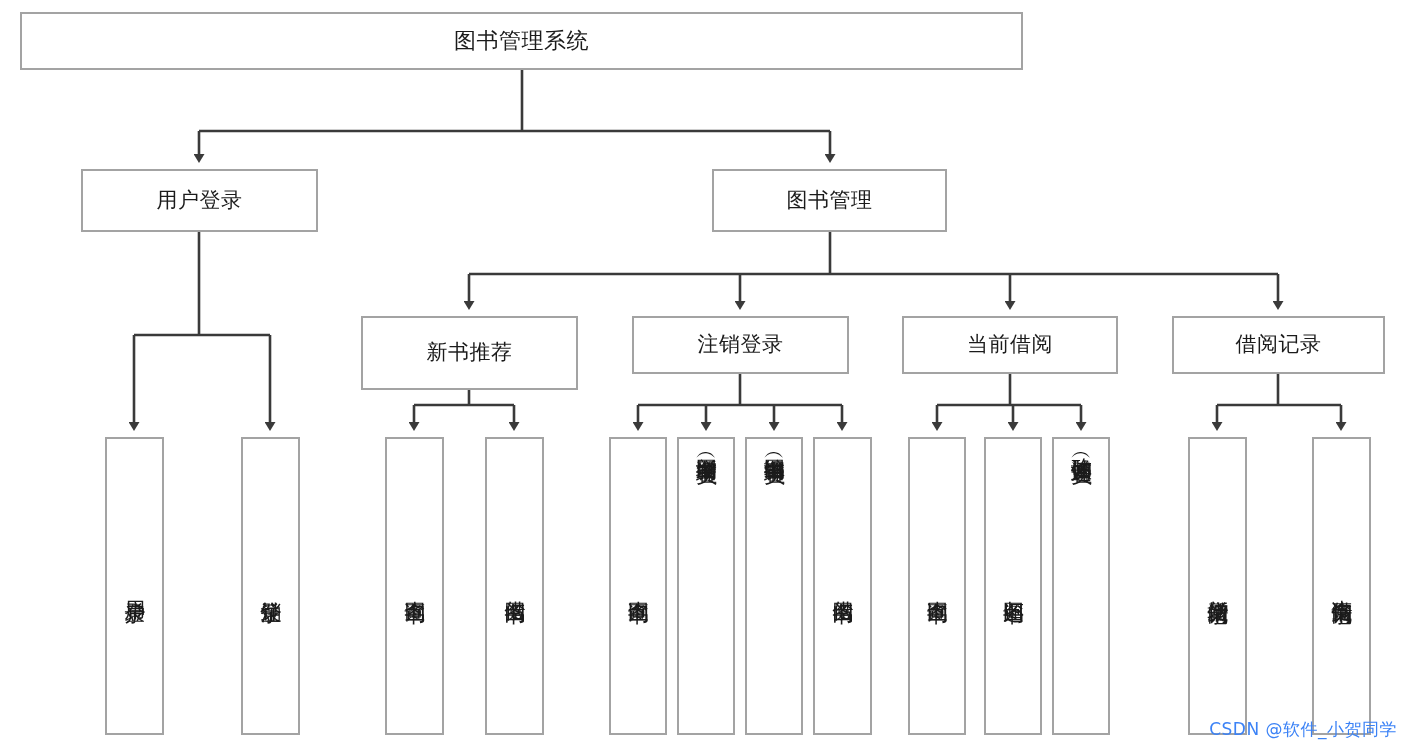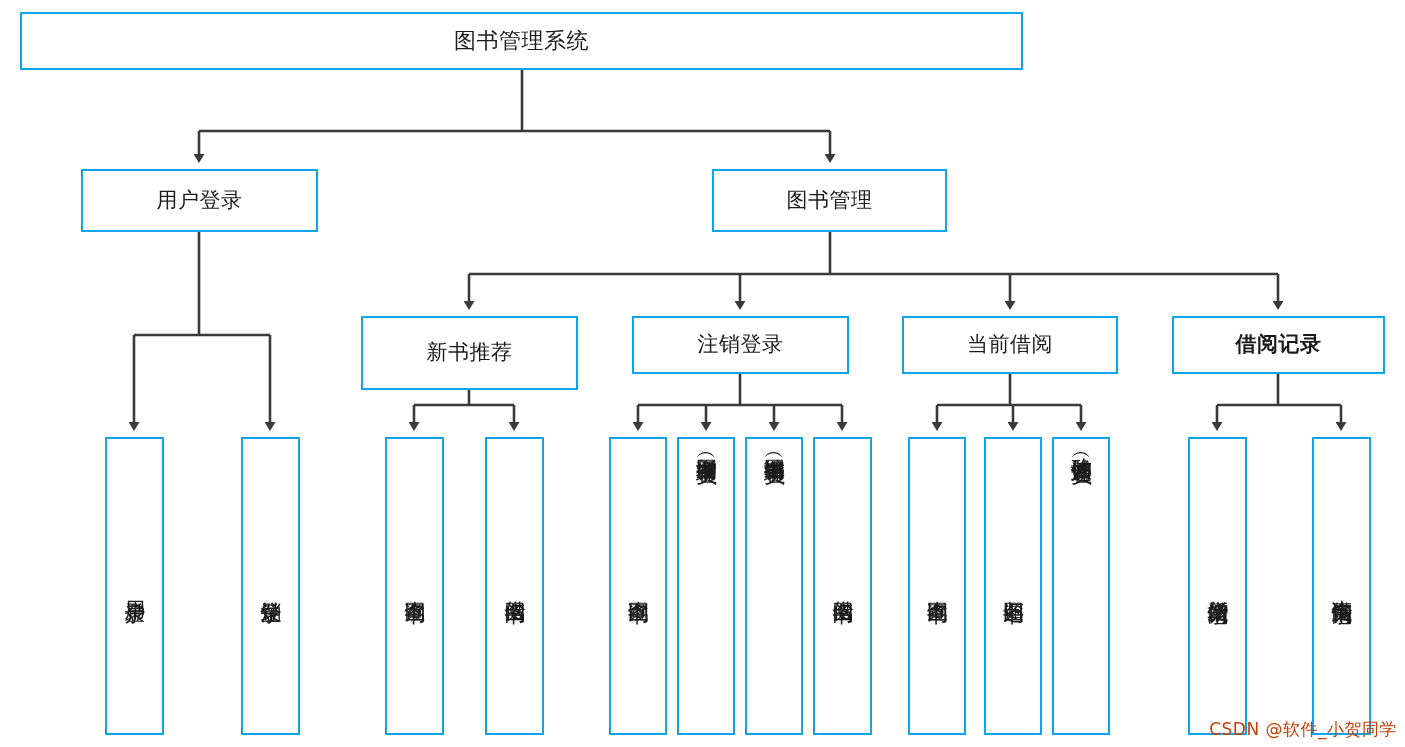--- a/index.html
+++ b/index.html
@@ -20,21 +20,21 @@
   #edges {
     position: absolute;
     left: 0;
     top: 0;
     width: 1405px;
     height: 747px;
   }
   .node {
     position: absolute;
     box-sizing: border-box;
-    border: 2px solid #0ea5e9;
+    border: 2px solid #a3a3a3;
     background: #ffffff;
     color: #1b1b1b;
     display: flex;
     align-items: center;
     justify-content: center;
     text-align: center;
   }
   .node.h {
     font-size: 21px;
     line-height: 1.1;
@@ -66,21 +66,21 @@
   }
   .leafinner.top {
     align-items: flex-start;
     padding-top: 2px;
   }
   #watermark {
     position: absolute;
     right: 8px;
     bottom: 6px;
     font-size: 17px;
-    color: #c2410c;
+    color: #3b82f6;
     letter-spacing: 0.5px;
     white-space: nowrap;
     user-select: none;
   }
 </style>
 </head>
 <body>
 
 <div id="canvas">
 
@@ -147,21 +147,21 @@
 
   <div class="node h" style="left: 361px; top: 316px; width: 217px; height: 74px;">
     <span>新书推荐</span>
   </div>
   <div class="node h" style="left: 632px; top: 316px; width: 217px; height: 58px;">
     <span>注销登录</span>
   </div>
   <div class="node h" style="left: 902px; top: 316px; width: 216px; height: 58px;">
     <span>当前借阅</span>
   </div>
-  <div class="node h" style="left: 1172px; top: 316px; width: 213px; height: 58px; font-weight: bold;">
+  <div class="node h" style="left: 1172px; top: 316px; width: 213px; height: 58px;">
     <span>借阅记录</span>
   </div>
 
   <div class="node leaf" style="left: 105px; top: 437px; width: 59px; height: 298px;">
     <div class="leafinner">
       <span class="vtext">用户登录</span>
     </div>
   </div>
   <div class="node leaf" style="left: 241px; top: 437px; width: 59px; height: 298px;">
     <div class="leafinner">

